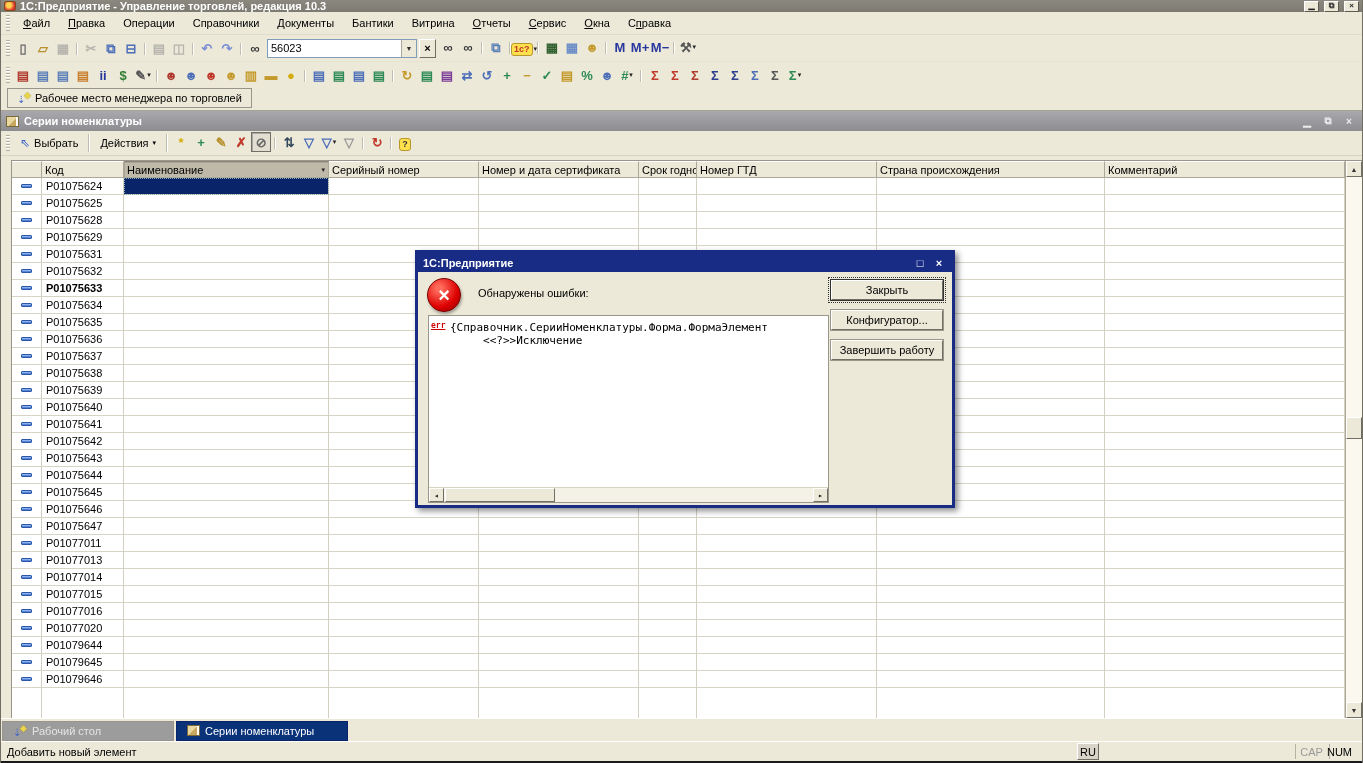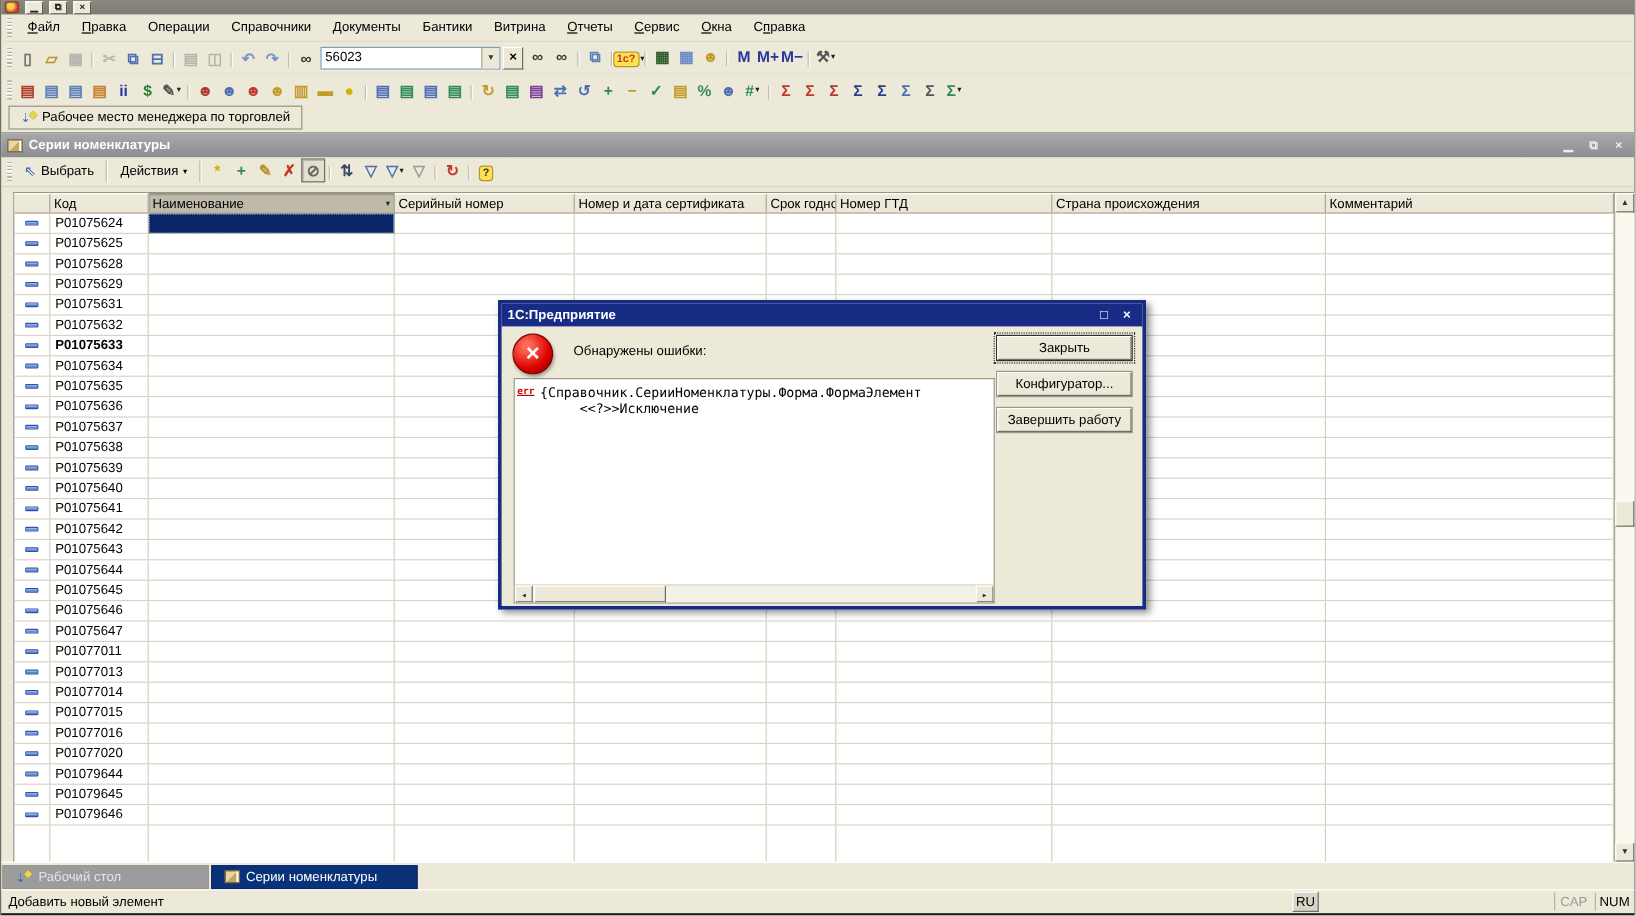--- a/index.html
+++ b/index.html
@@ -74,21 +74,21 @@
 
   
   .taskbar { height:23px; display:flex; align-items:center; gap:2px; padding:2px 0 1px 1px; flex:0 0 auto; border-top:1px solid #fff;}
   .task-tab { display:flex; align-items:center; gap:5px; height:20px; padding:0 10px; border:1px solid #99958a; width:172px; overflow:hidden; white-space:nowrap;}
   .task-tab.inactive { background:#9c9c9c; color:#e4e4e4; }
   .task-tab.active { background:#0a3278; color:#fff; border-color:#0a246a; }
   .statusbar { height:20px; display:flex; align-items:center; padding:0 6px; flex:0 0 auto; border-top:1px solid #fff; position:relative; }
   .lang-box { position:absolute; left:1076px; top:1px; width:22px; height:17px; background:#d8d4c8; border:1px solid; border-color:#fff #716f64 #716f64 #fff; display:flex; align-items:center; justify-content:center; color:#000;}
   .kbd-ind { position:absolute; top:2px; height:15px; display:flex; align-items:center; justify-content:center; padding:0 4px; border-left:1px solid #b5b1a3; }
   .kbd-ind.cap { left:1294px; width:32px; color:#9a9a9a; }
-  .kbd-ind.num { left:1328px; width:32px; color:#000; }
+  .kbd-ind.num { left:1328px; width:20px; color:#000; }
   .bottomline { height:2px; background:#1a1a1a; flex:0 0 auto;}
 
   
   .dialog { position:absolute; left:415px; top:250px; width:540px; height:258px; background:#ece9d8; border:3px solid #182c86; box-shadow:3px 3px 6px rgba(0,0,0,.45); z-index:10;}
   .dtitle { height:19px; background:#182c86; color:#fff; font-weight:bold; display:flex; align-items:center; padding:0 5px; gap:3px;}
   .dtitle .t { flex:1; }
   .dbtn { width:16px; height:15px; display:flex; align-items:center; justify-content:center; color:#fff; font-size:11px; font-weight:bold;}
   .derr { position:absolute; left:9px; top:25px; width:34px; height:34px; border-radius:50%; background:radial-gradient(circle at 35% 30%, #ff6a5a 10%, #d00 60%, #8a0000); border:1px solid #700; box-shadow:1px 2px 3px rgba(0,0,0,.35); display:flex; align-items:center; justify-content:center; color:#fff; font-size:20px; font-weight:bold;}
   .dmsg { position:absolute; left:60px; top:34px; }
   .dtext { position:absolute; left:10px; top:62px; width:401px; height:188px; background:#fff; border:1px solid #9a968a; font:11px "DejaVu Sans Mono","Liberation Mono",monospace; overflow:hidden; }
@@ -102,20 +102,21 @@
   .dlg-btn { height:20px; background:#ece9d8; border:1px solid; border-color:#fff #716f64 #716f64 #fff; box-shadow:0 0 0 1px #9a968a; font:11px "Liberation Sans",sans-serif; }
   .dlg-btn.default { outline:1px dotted #333; outline-offset:2px; box-shadow:0 0 0 1px #333;}
 </style>
 </head>
 <body>
 
 <div class="app">
 
   <div class="titlebar">
     <span class="app-icon"></span>
+    <span class="t">1С:Предприятие - Управление торговлей, редакция 10.3</span>
     <span class="winbtn">▁</span>
     <span class="winbtn">⧉</span>
     <span class="winbtn">×</span>
   </div>
 
   <div class="menubar">
     <span class="grip"></span>
   <span class="menu-item"><u>Ф</u>айл</span>
       <span class="menu-item"><u>П</u>равка</span>
       <span class="menu-item">Операции</span>

